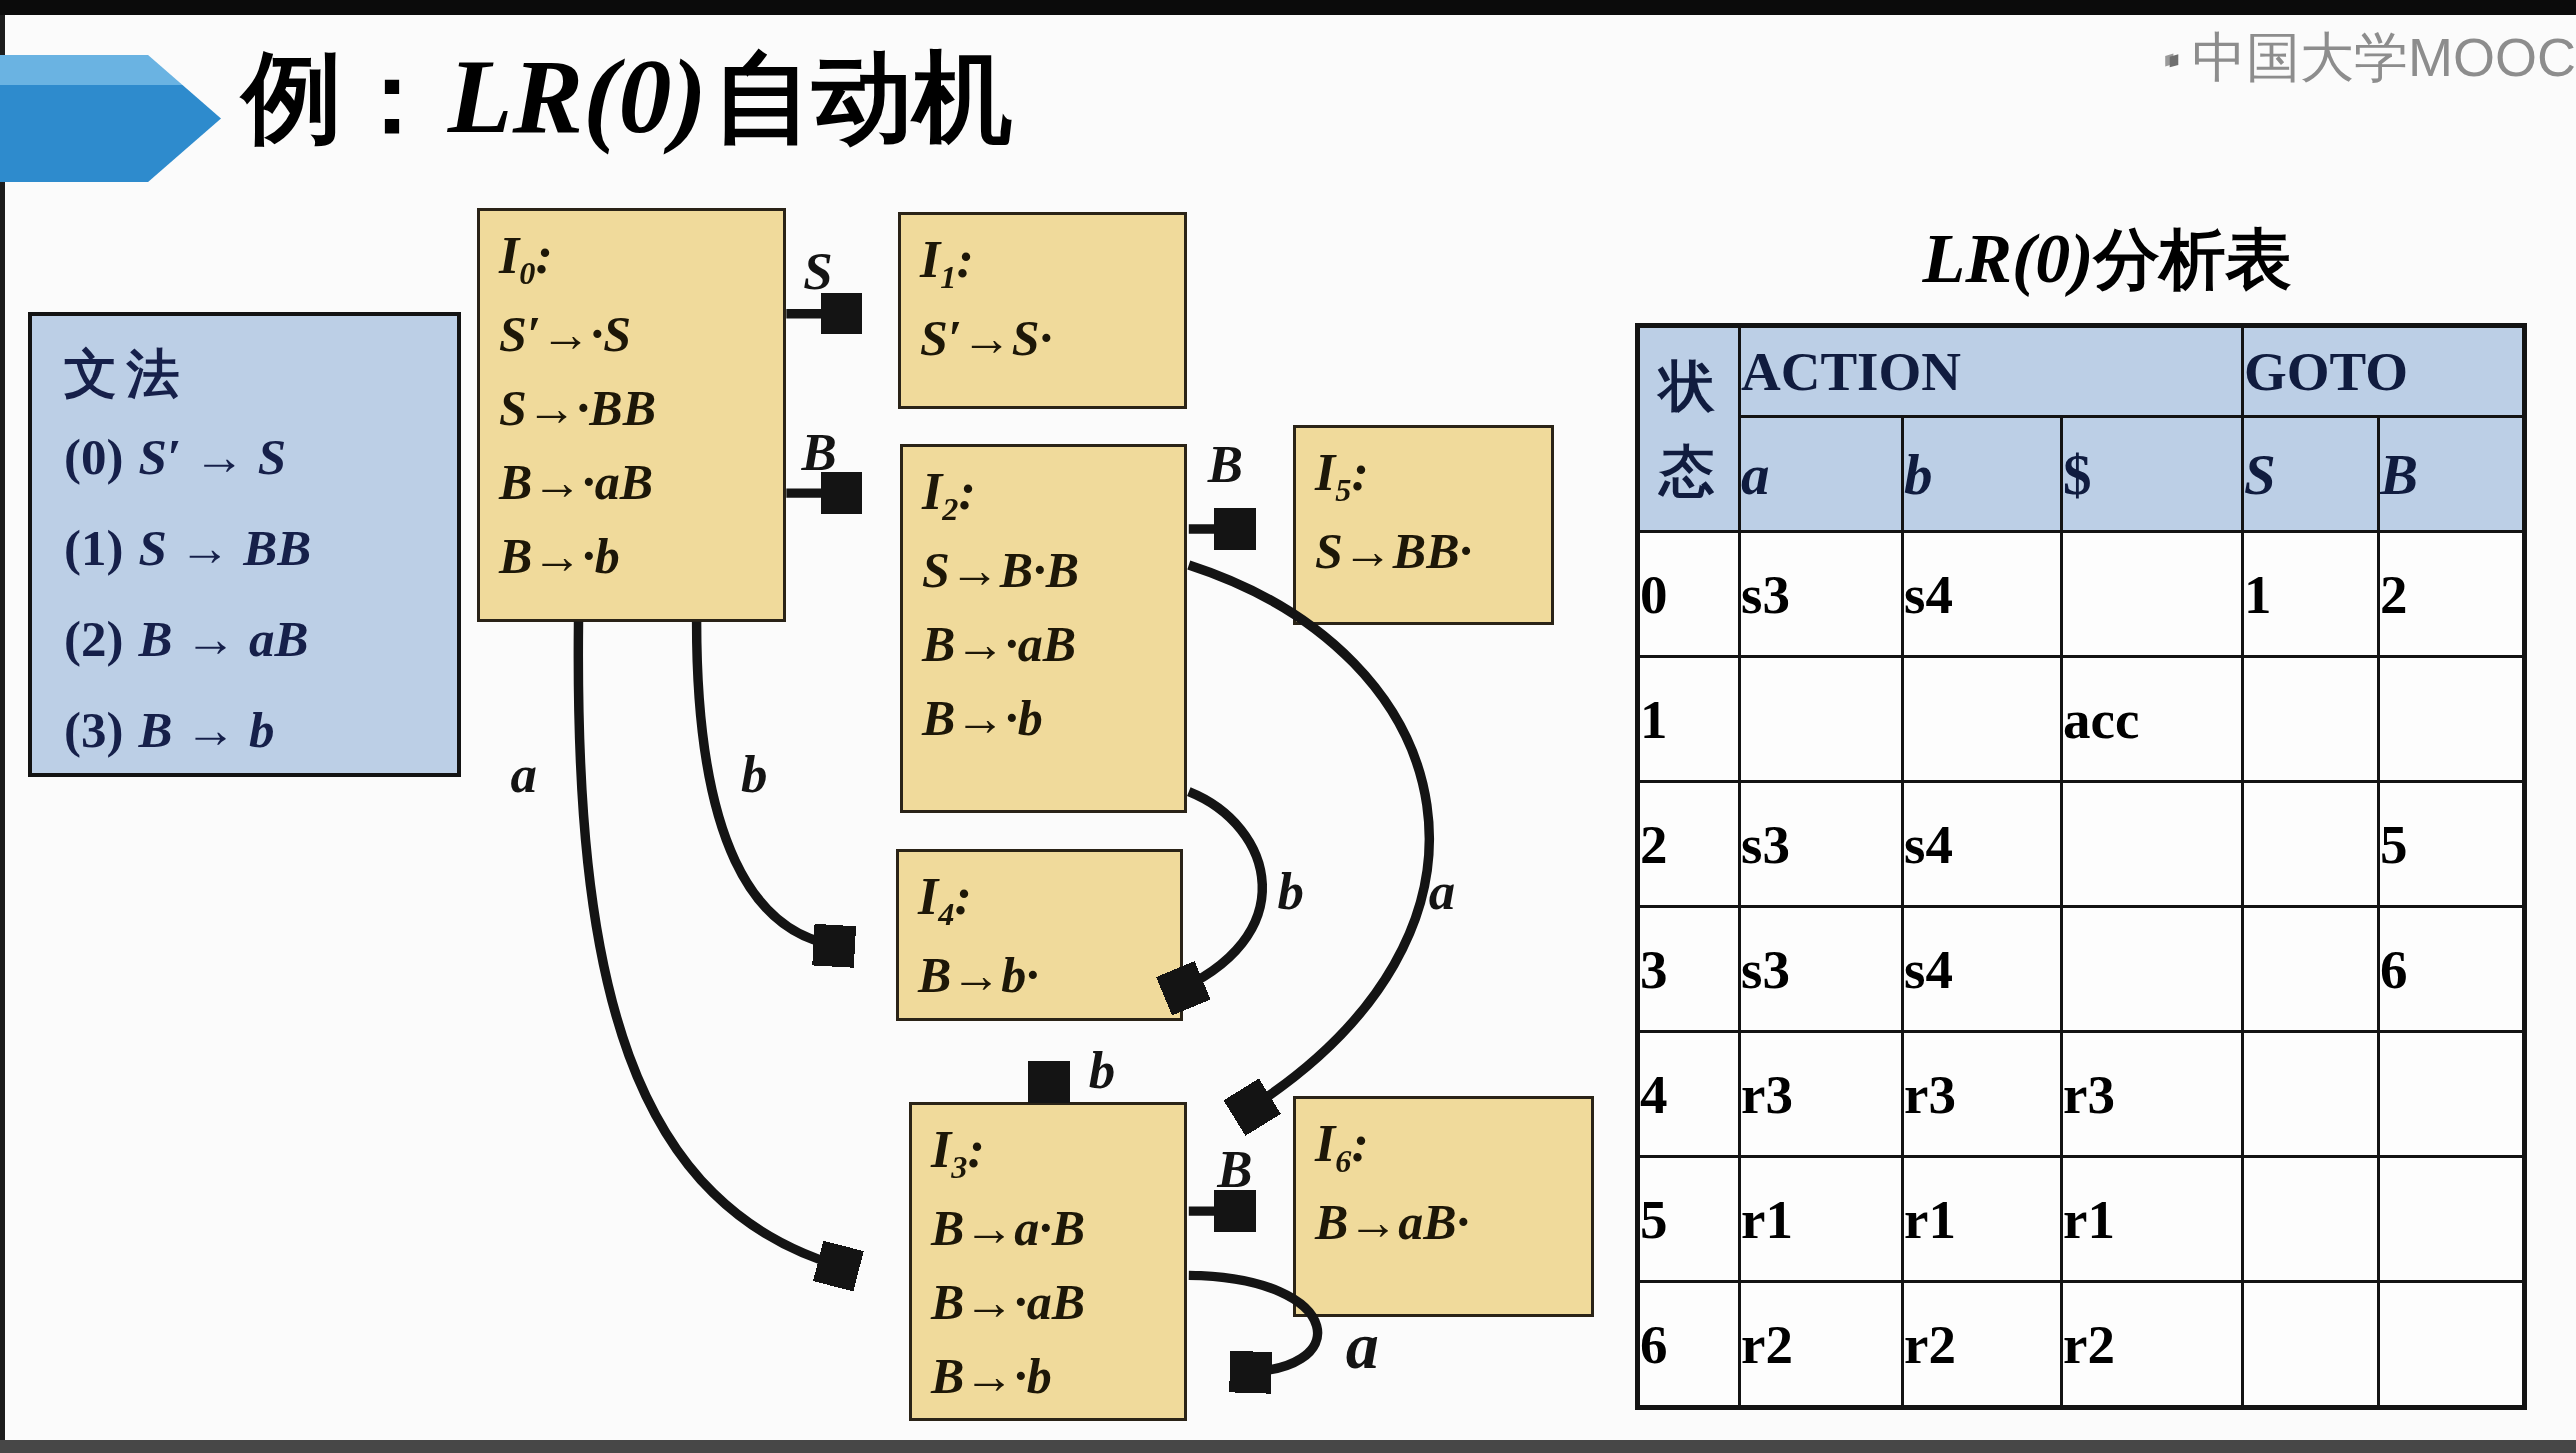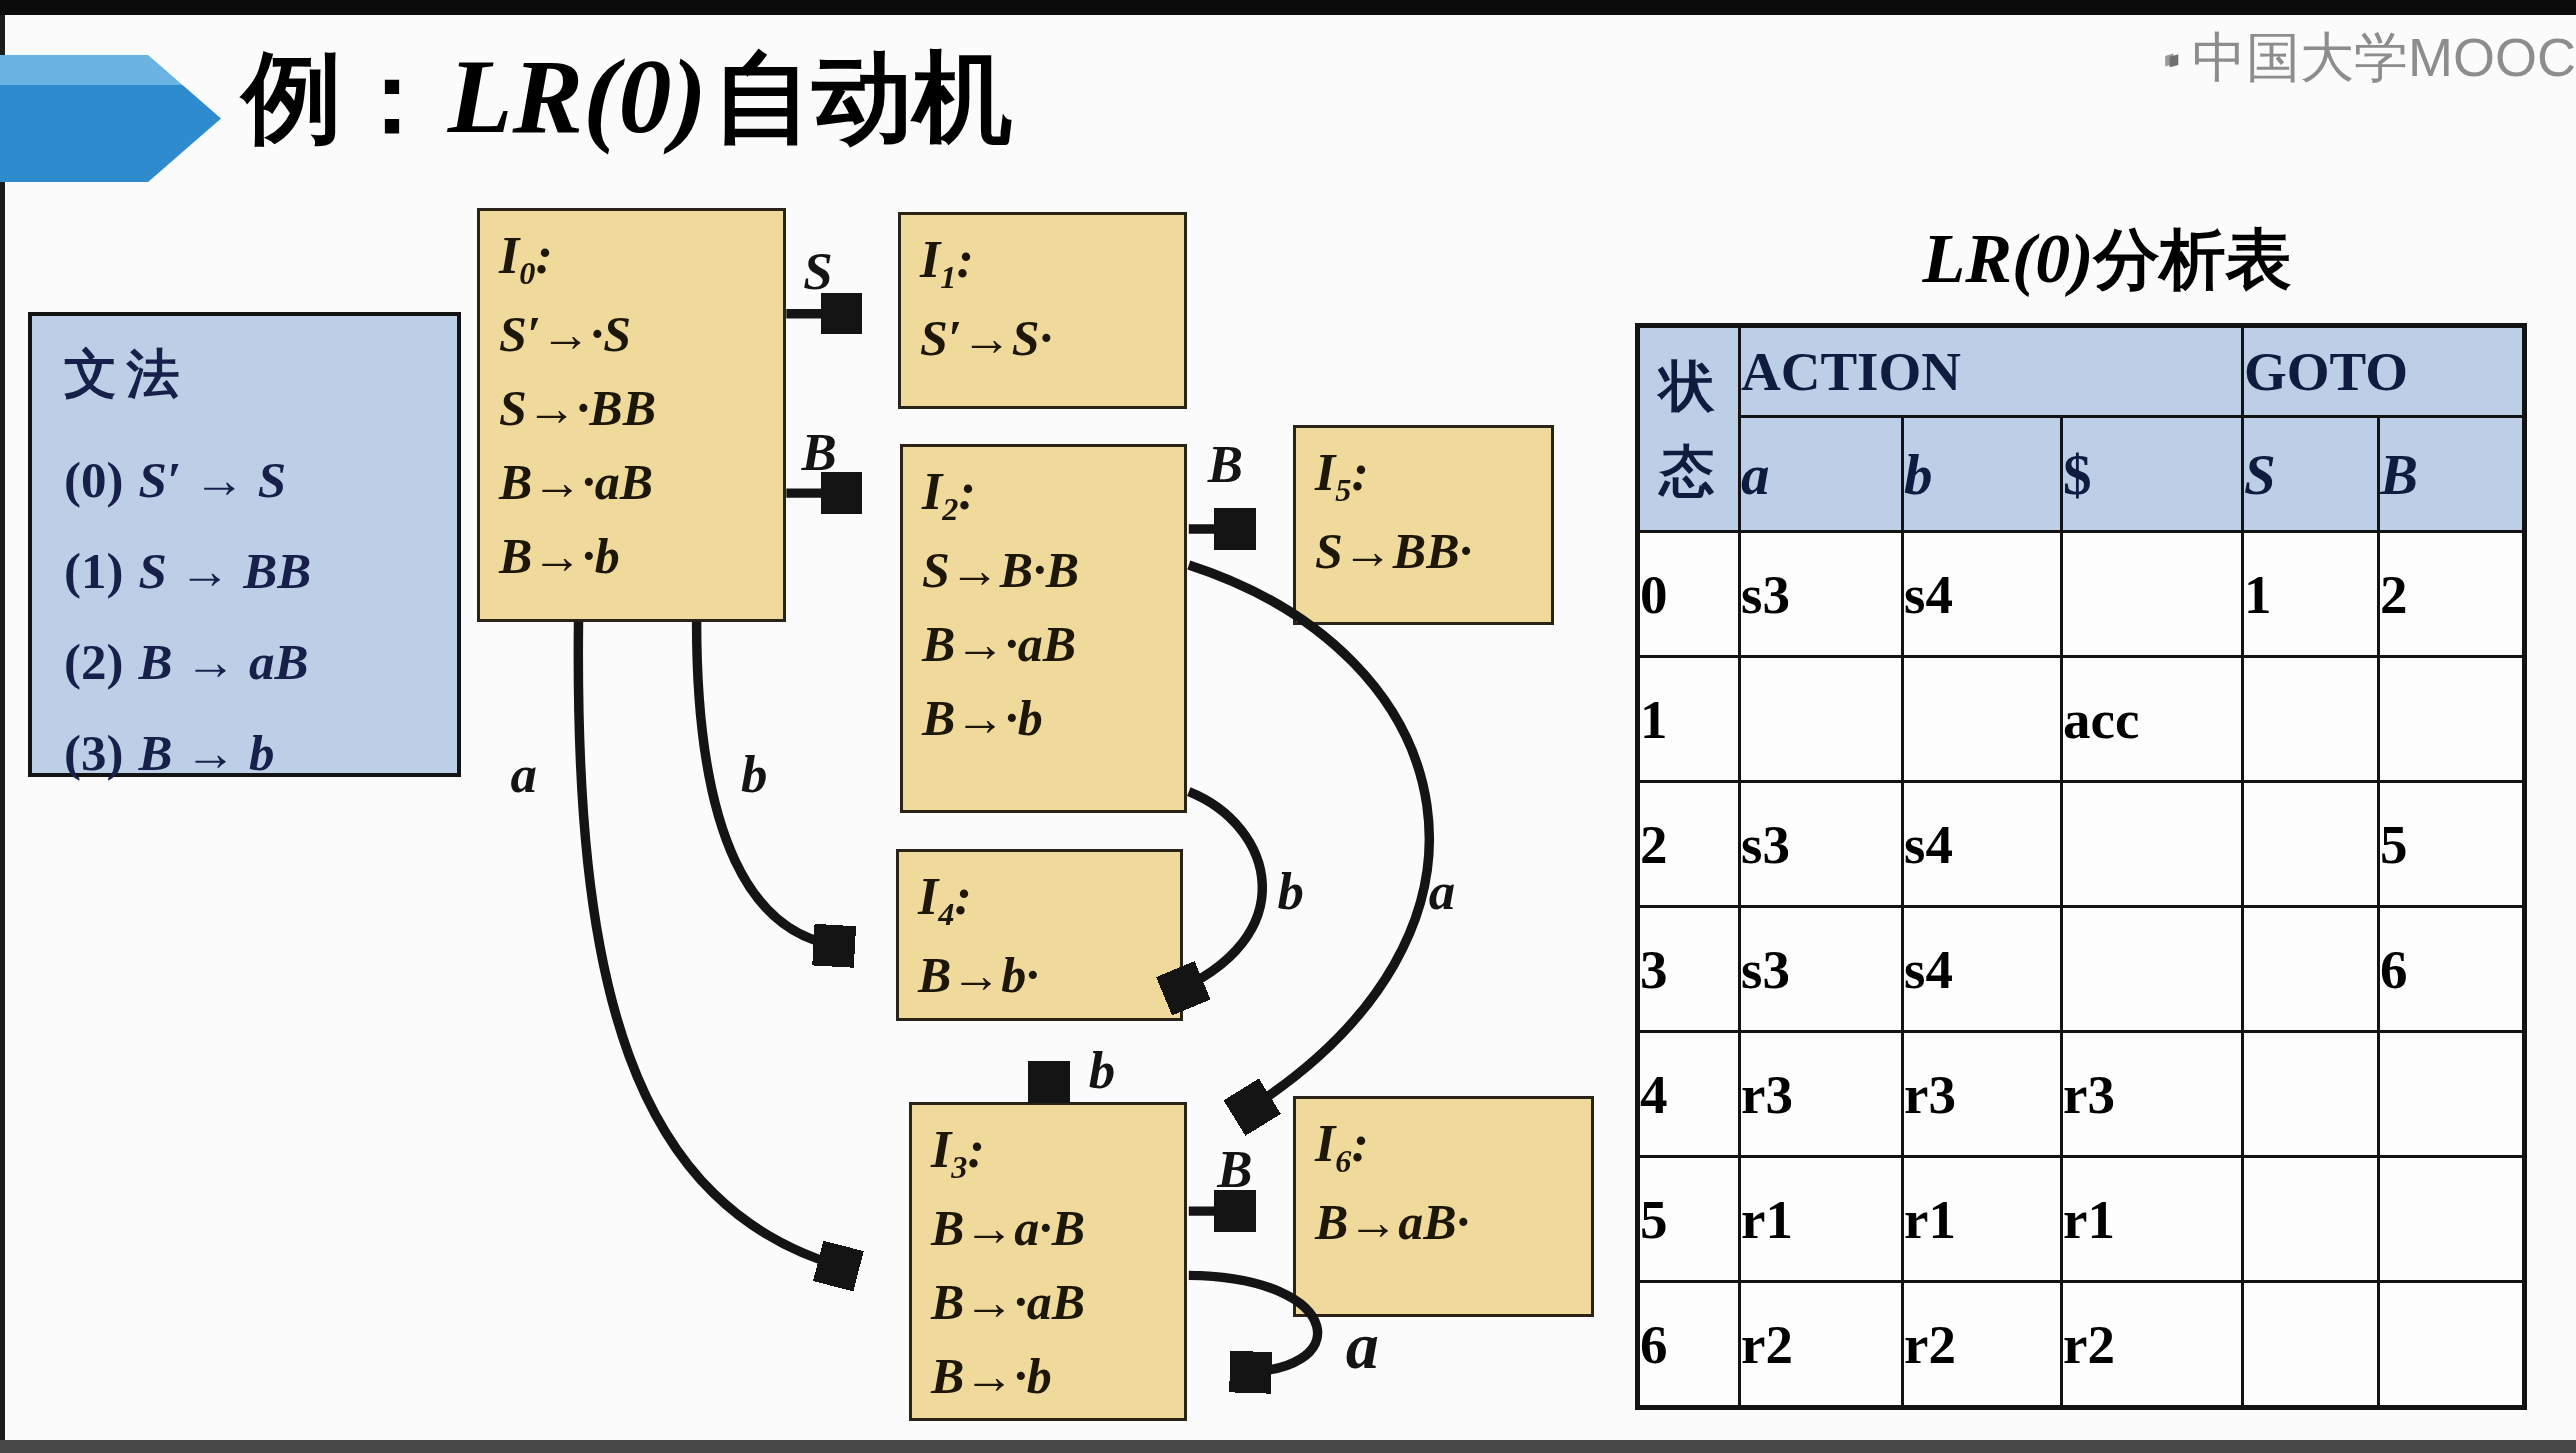--- a/index.html
+++ b/index.html
@@ -27,21 +27,21 @@
     position:absolute;left:2164px;top:23px;width:412px;height:72px;
     display:flex;align-items:flex-end;gap:7.6px;overflow:hidden;white-space:nowrap;
     color:#8d8d8d;font-family:"Liberation Sans",sans-serif;font-size:54px;font-weight:500;
   }
 
   
   .grammar-box{
     position:absolute;left:28px;top:312px;width:433px;height:465px;box-sizing:border-box;
     background:#bccfe6;border:4.7px solid #131313;color:#16204a;padding:23px 9.4px 0 32px;
   }
-  .grammar-head{font-family:Liberation Mono, monospace;font-weight:bold;font-size:53px;margin-bottom:23px;letter-spacing:9.4px;}
+  .grammar-head{font-family:Liberation Mono, monospace;font-weight:bold;font-size:53px;letter-spacing:9.4px;}
   .prod{font-size:51px;font-weight:bold;height:91px;display:flex;align-items:center;}
   .prod .num{font-family:"Liberation Serif",serif;}
   .prod .body{font-style:italic;margin-left:15px;}
 
   
   .state-box{
     position:absolute;background:#f0da9b;border:3.8px solid #2a2317;box-sizing:border-box;
     color:#1d1708;padding:7.6px 3.8px 0 19px;
   }
   .state-title{font-size:52px;font-weight:bold;font-style:italic;line-height:1.42;}

